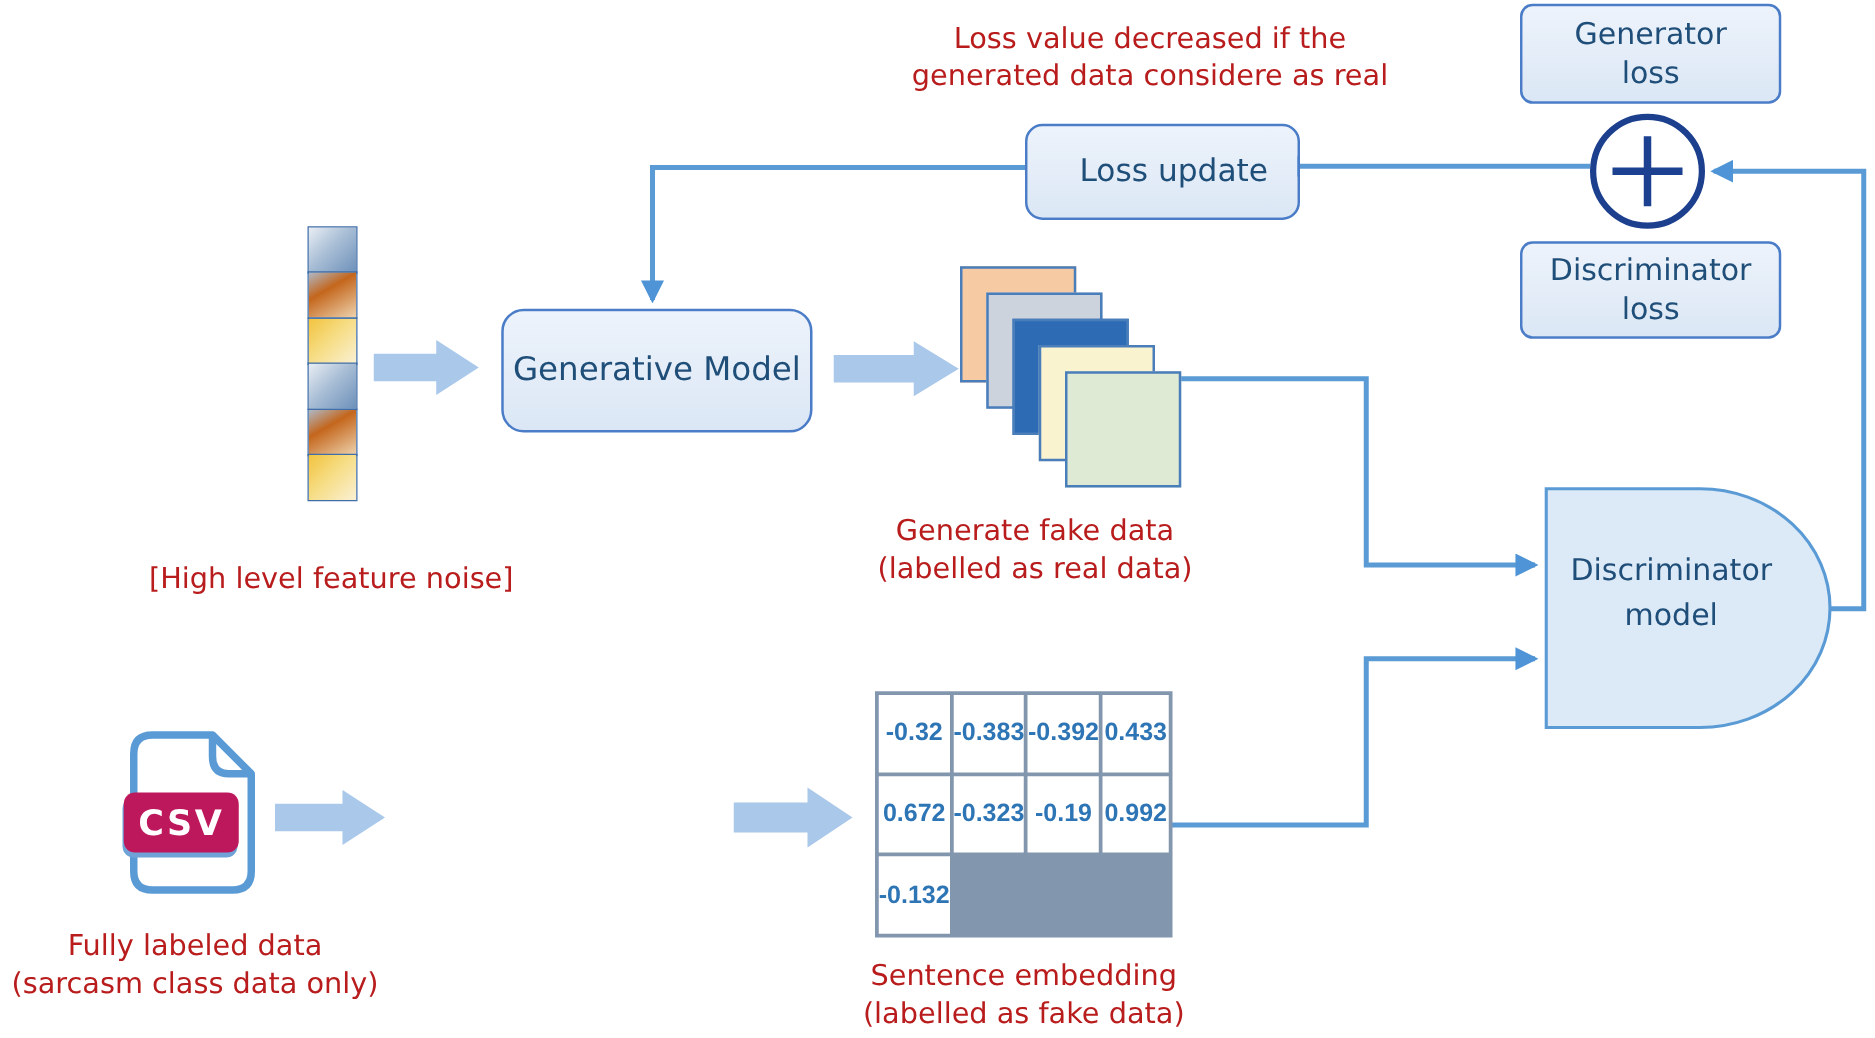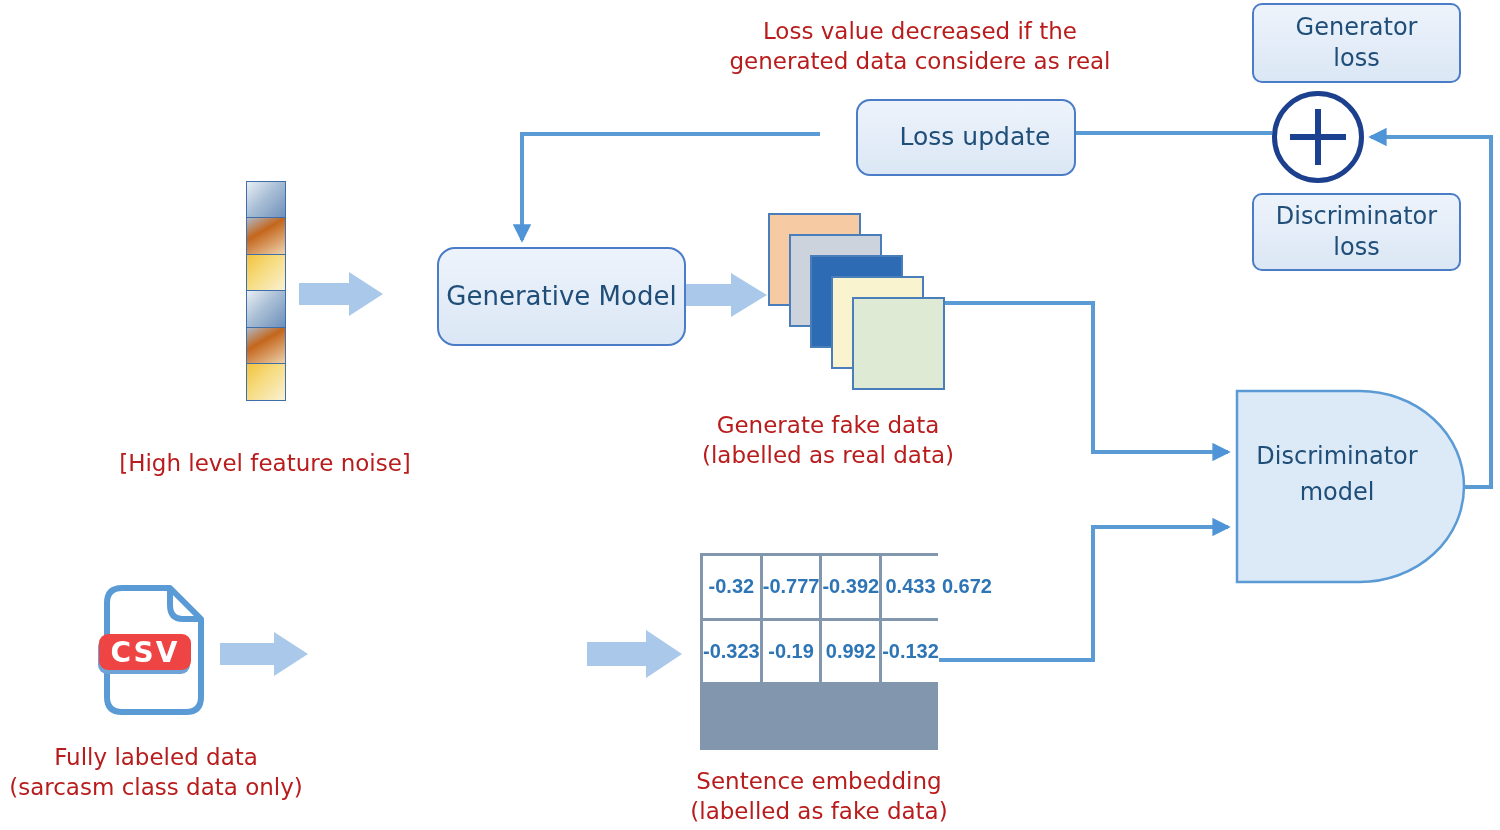--- a/index.html
+++ b/index.html
@@ -8,21 +8,21 @@
     font-family:"DejaVu Sans","Liberation Sans",sans-serif;color:#141414;
   }
   .overlay{position:absolute;left:0;top:0;width:1500px;height:830px;z-index:1;}
   .connector{stroke:#5b9bd5;stroke-width:4;fill:none;}
   .block-arrow{fill:#a9c8ea;}
   .disc-shape{fill:#dce9f7;stroke:#5b9bd5;stroke-width:2.5;}
 
   .node{
     position:absolute;z-index:2;display:flex;align-items:center;justify-content:center;
     text-align:center;background:linear-gradient(180deg,#edf3fb 0%,#dbe7f5 100%);
-    border:2.5px solid #4a7cc7;color:#1f4e79;white-space:pre-line;line-height:1.3;margin-left:36px;
+    border:2.5px solid #4a7cc7;color:#1f4e79;white-space:pre-line;line-height:1.3;
   }
   .loss-update{left:820px;top:99px;width:198px;height:73px;border-radius:14px;font-size:25px;padding-left:18px;}
   .generator-loss{left:1216px;top:3px;width:205px;height:76px;border-radius:10px;font-size:24px;}
   .discriminator-loss{left:1216px;top:193px;width:205px;height:74px;border-radius:10px;font-size:24px;}
   .generative-model{left:401px;top:247px;width:245px;height:95px;border-radius:18px;font-size:26px;}
   .distilbert{left:322px;top:605px;width:247px;height:95px;border-radius:18px;font-size:25px;}
 
   .plus-circle{
     position:absolute;z-index:2;left:1272px;top:91px;width:92px;height:92px;
     border:5px solid #1c3f8e;border-radius:50%;background:#fff;box-sizing:border-box;
@@ -43,28 +43,28 @@
   .noise-cell:first-child{margin-top:0;}
   .c-blue{background:linear-gradient(135deg,#e9eef4 0%,#aabfd6 45%,#6d90ba 100%);}
   .c-orange{background:linear-gradient(150deg,#aeb9c8 0%,#c4661c 38%,#eed3ae 100%);}
   .c-gold{background:linear-gradient(135deg,#f2c33e 0%,#f6dc82 45%,#faf1d4 100%);}
 
   .fake-stack{position:absolute;z-index:2;left:768px;top:213px;width:180px;height:180px;}
   .fake-square{position:absolute;width:93px;height:93px;border:2px solid #4a7ebb;box-sizing:border-box;}
 
   .csv-file{position:absolute;z-index:2;left:98px;top:582px;}
   .csv-badge{
-    position:absolute;z-index:3;left:99px;top:634px;width:92px;height:36px;border-radius:9px;
-    background:#ef4444;color:#fff;display:flex;align-items:center;justify-content:center;
+    position:absolute;z-index:3;left:99px;top:634px;width:92px;height:48px;border-radius:9px;
+    background:#be185d;color:#fff;display:flex;align-items:center;justify-content:center;
     font-size:28px;font-weight:bold;letter-spacing:2px;box-shadow:-1px 4px 0 0 #6fa3d8;
   }
 
   .matrix{
     position:absolute;z-index:2;left:700px;top:553px;width:238px;height:197px;box-sizing:border-box;
-    display:grid;grid-template-columns:1fr 1fr 1fr 1fr 1fr;grid-template-rows:1fr 1fr 1fr;
+    display:grid;grid-template-columns:1fr 1fr 1fr 1fr;grid-template-rows:1fr 1fr 1fr;
     background:#8296ae;gap:3px;padding:3px;
   }
   .matrix-cell{
     background:#fff;display:flex;align-items:center;justify-content:center;
     color:#2e75b6;font-size:20px;font-weight:bold;font-family:"Liberation Sans",sans-serif;
   }
   .disc-label{
     position:absolute;z-index:2;left:1237px;top:438px;width:200px;text-align:center;
     color:#1f4e79;font-size:24px;line-height:1.5;white-space:pre-line;
   }
@@ -141,21 +141,21 @@
   </div>
 
   <svg class="csv-file" width="112" height="140" viewBox="0 0 112 140">
     <path d="M72,6 H24 C14,6 9,11 9,21 V115 C9,125 14,130 24,130 H88 C98,130 103,125 103,115 V37 Z" fill="#ffffff" stroke="#5b9bd5" stroke-width="6" stroke-linejoin="round"></path>
     <path d="M72,6 V23 C72,32 76,37 85,37 H103" fill="none" stroke="#5b9bd5" stroke-width="6" stroke-linejoin="round"></path>
   </svg>
   <div class="csv-badge">CSV</div>
 
   <div class="matrix">
     <div class="matrix-cell">-0.32</div>
-    <div class="matrix-cell">-0.777</div>
+    <div class="matrix-cell">-0.383</div>
     <div class="matrix-cell">-0.392</div>
     <div class="matrix-cell">0.433</div>
     <div class="matrix-cell">0.672</div>
     <div class="matrix-cell">-0.323</div>
     <div class="matrix-cell">-0.19</div>
     <div class="matrix-cell">0.992</div>
     <div class="matrix-cell">-0.132</div>
   </div>
 
 </div>

